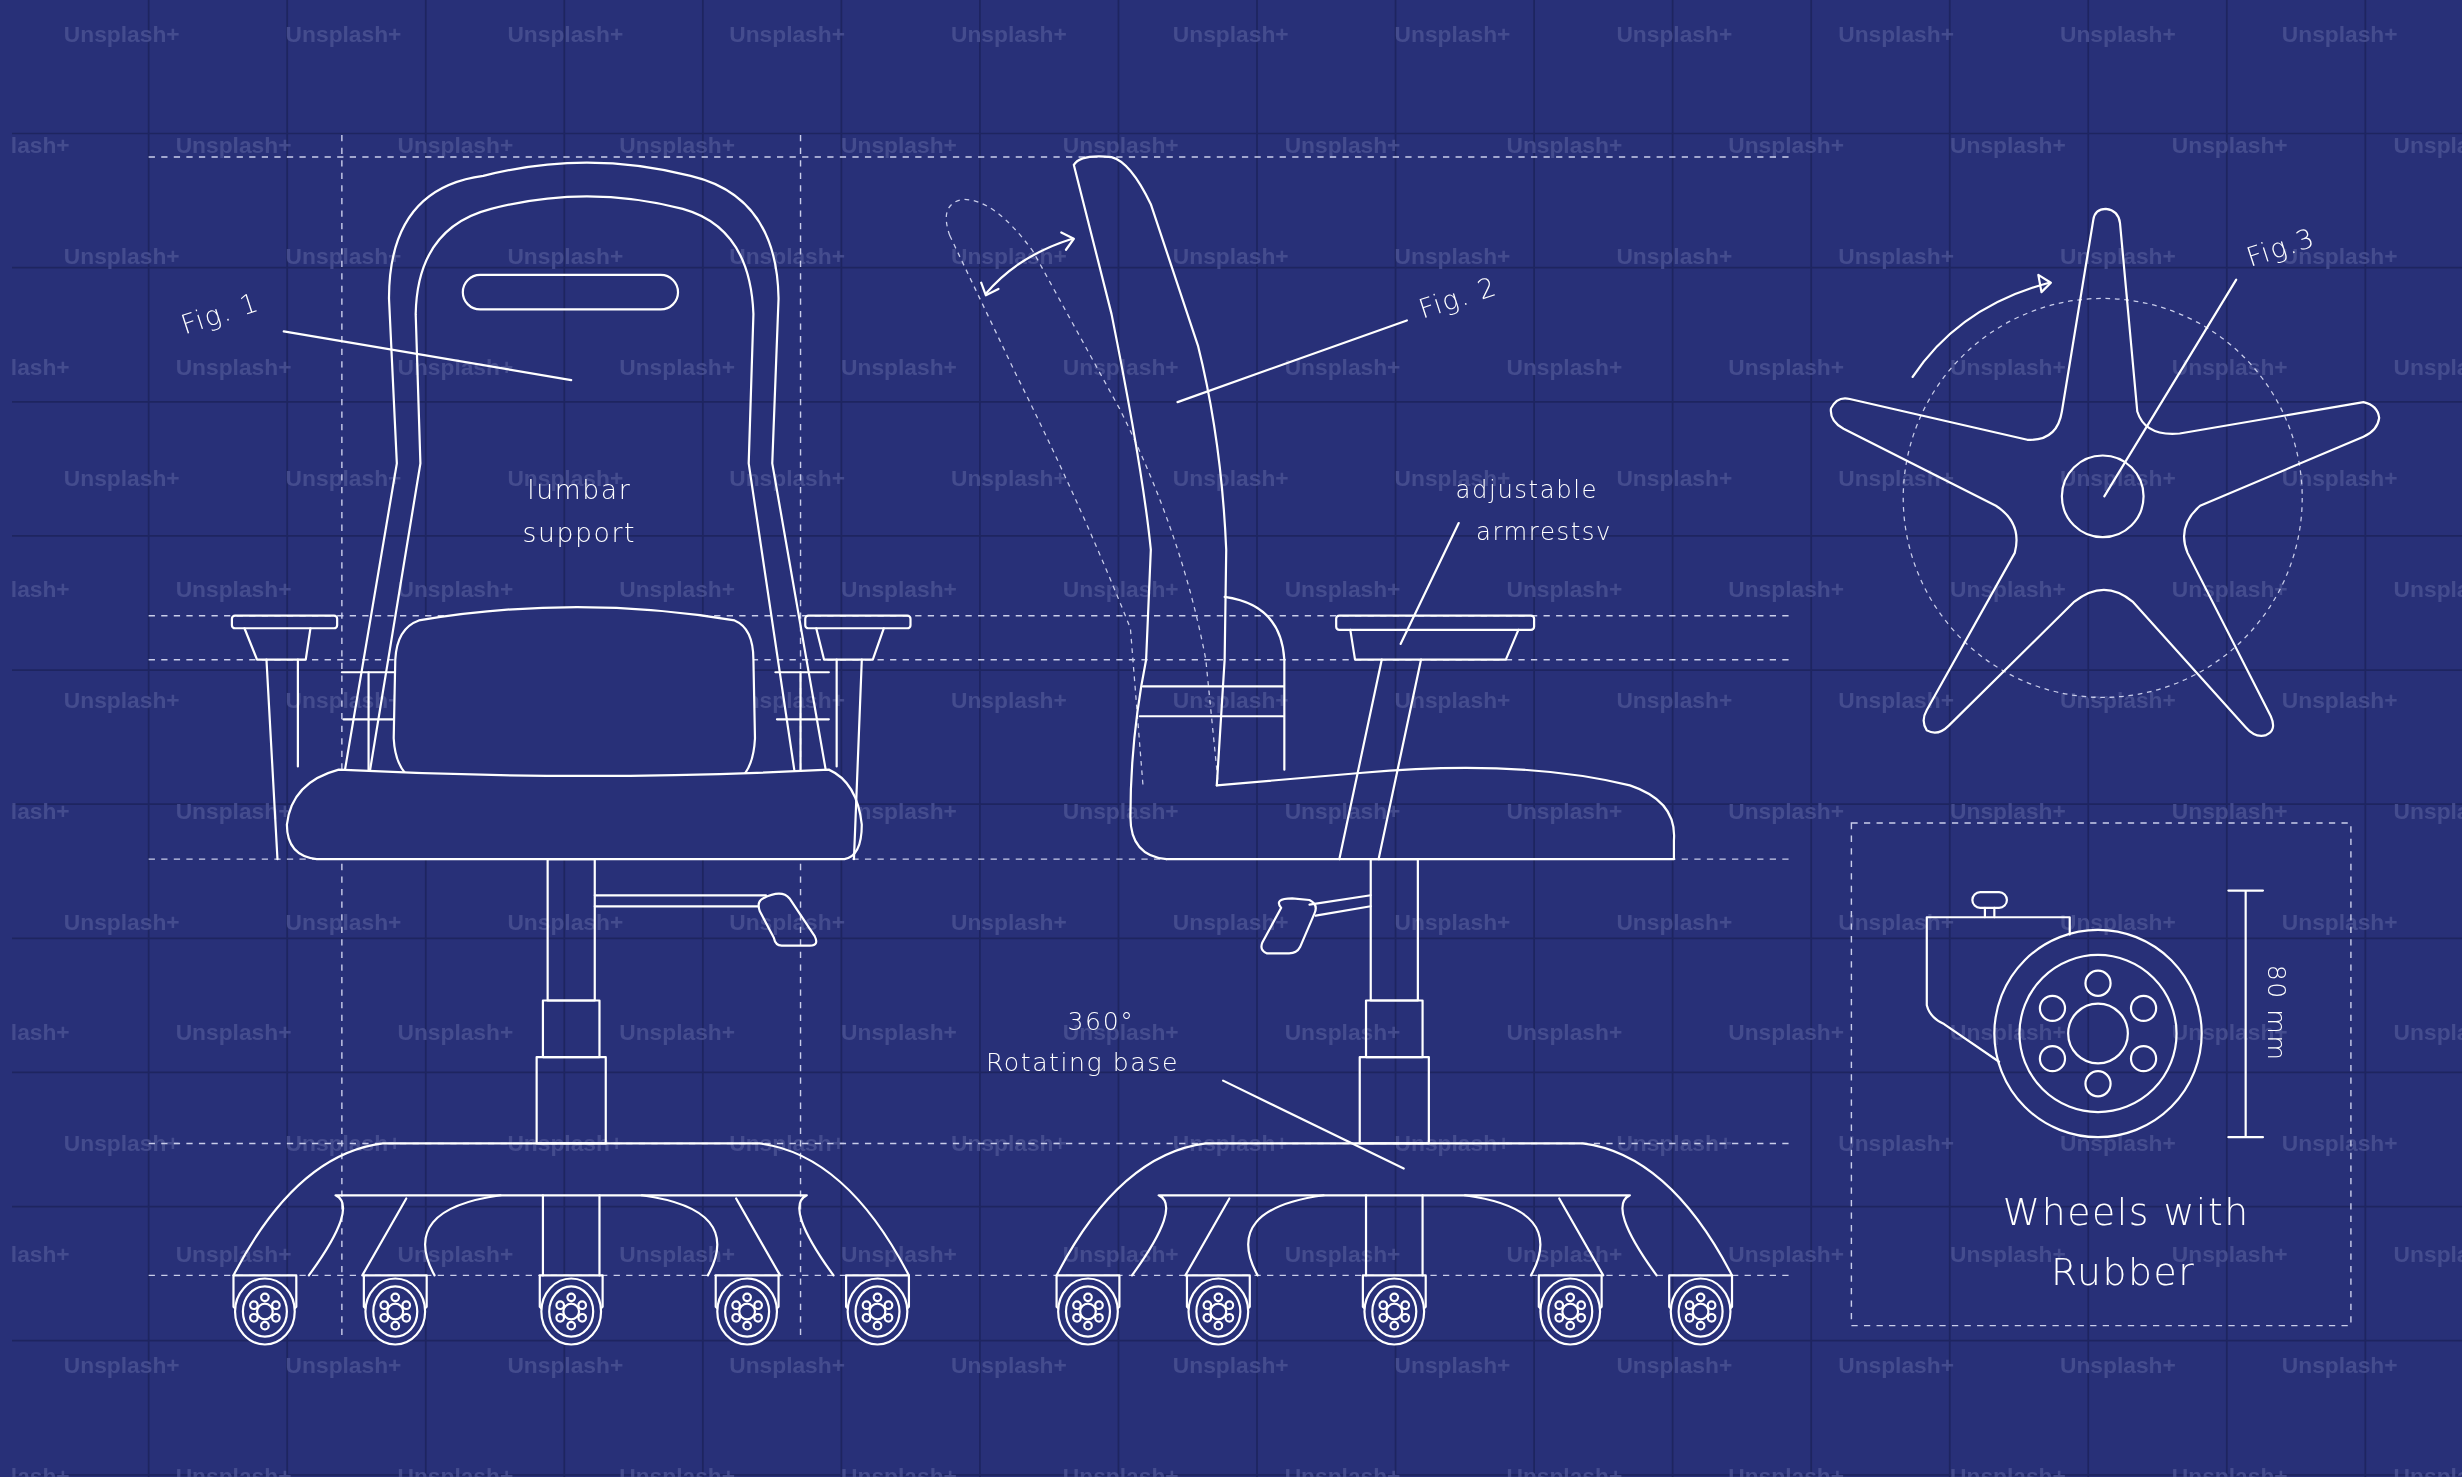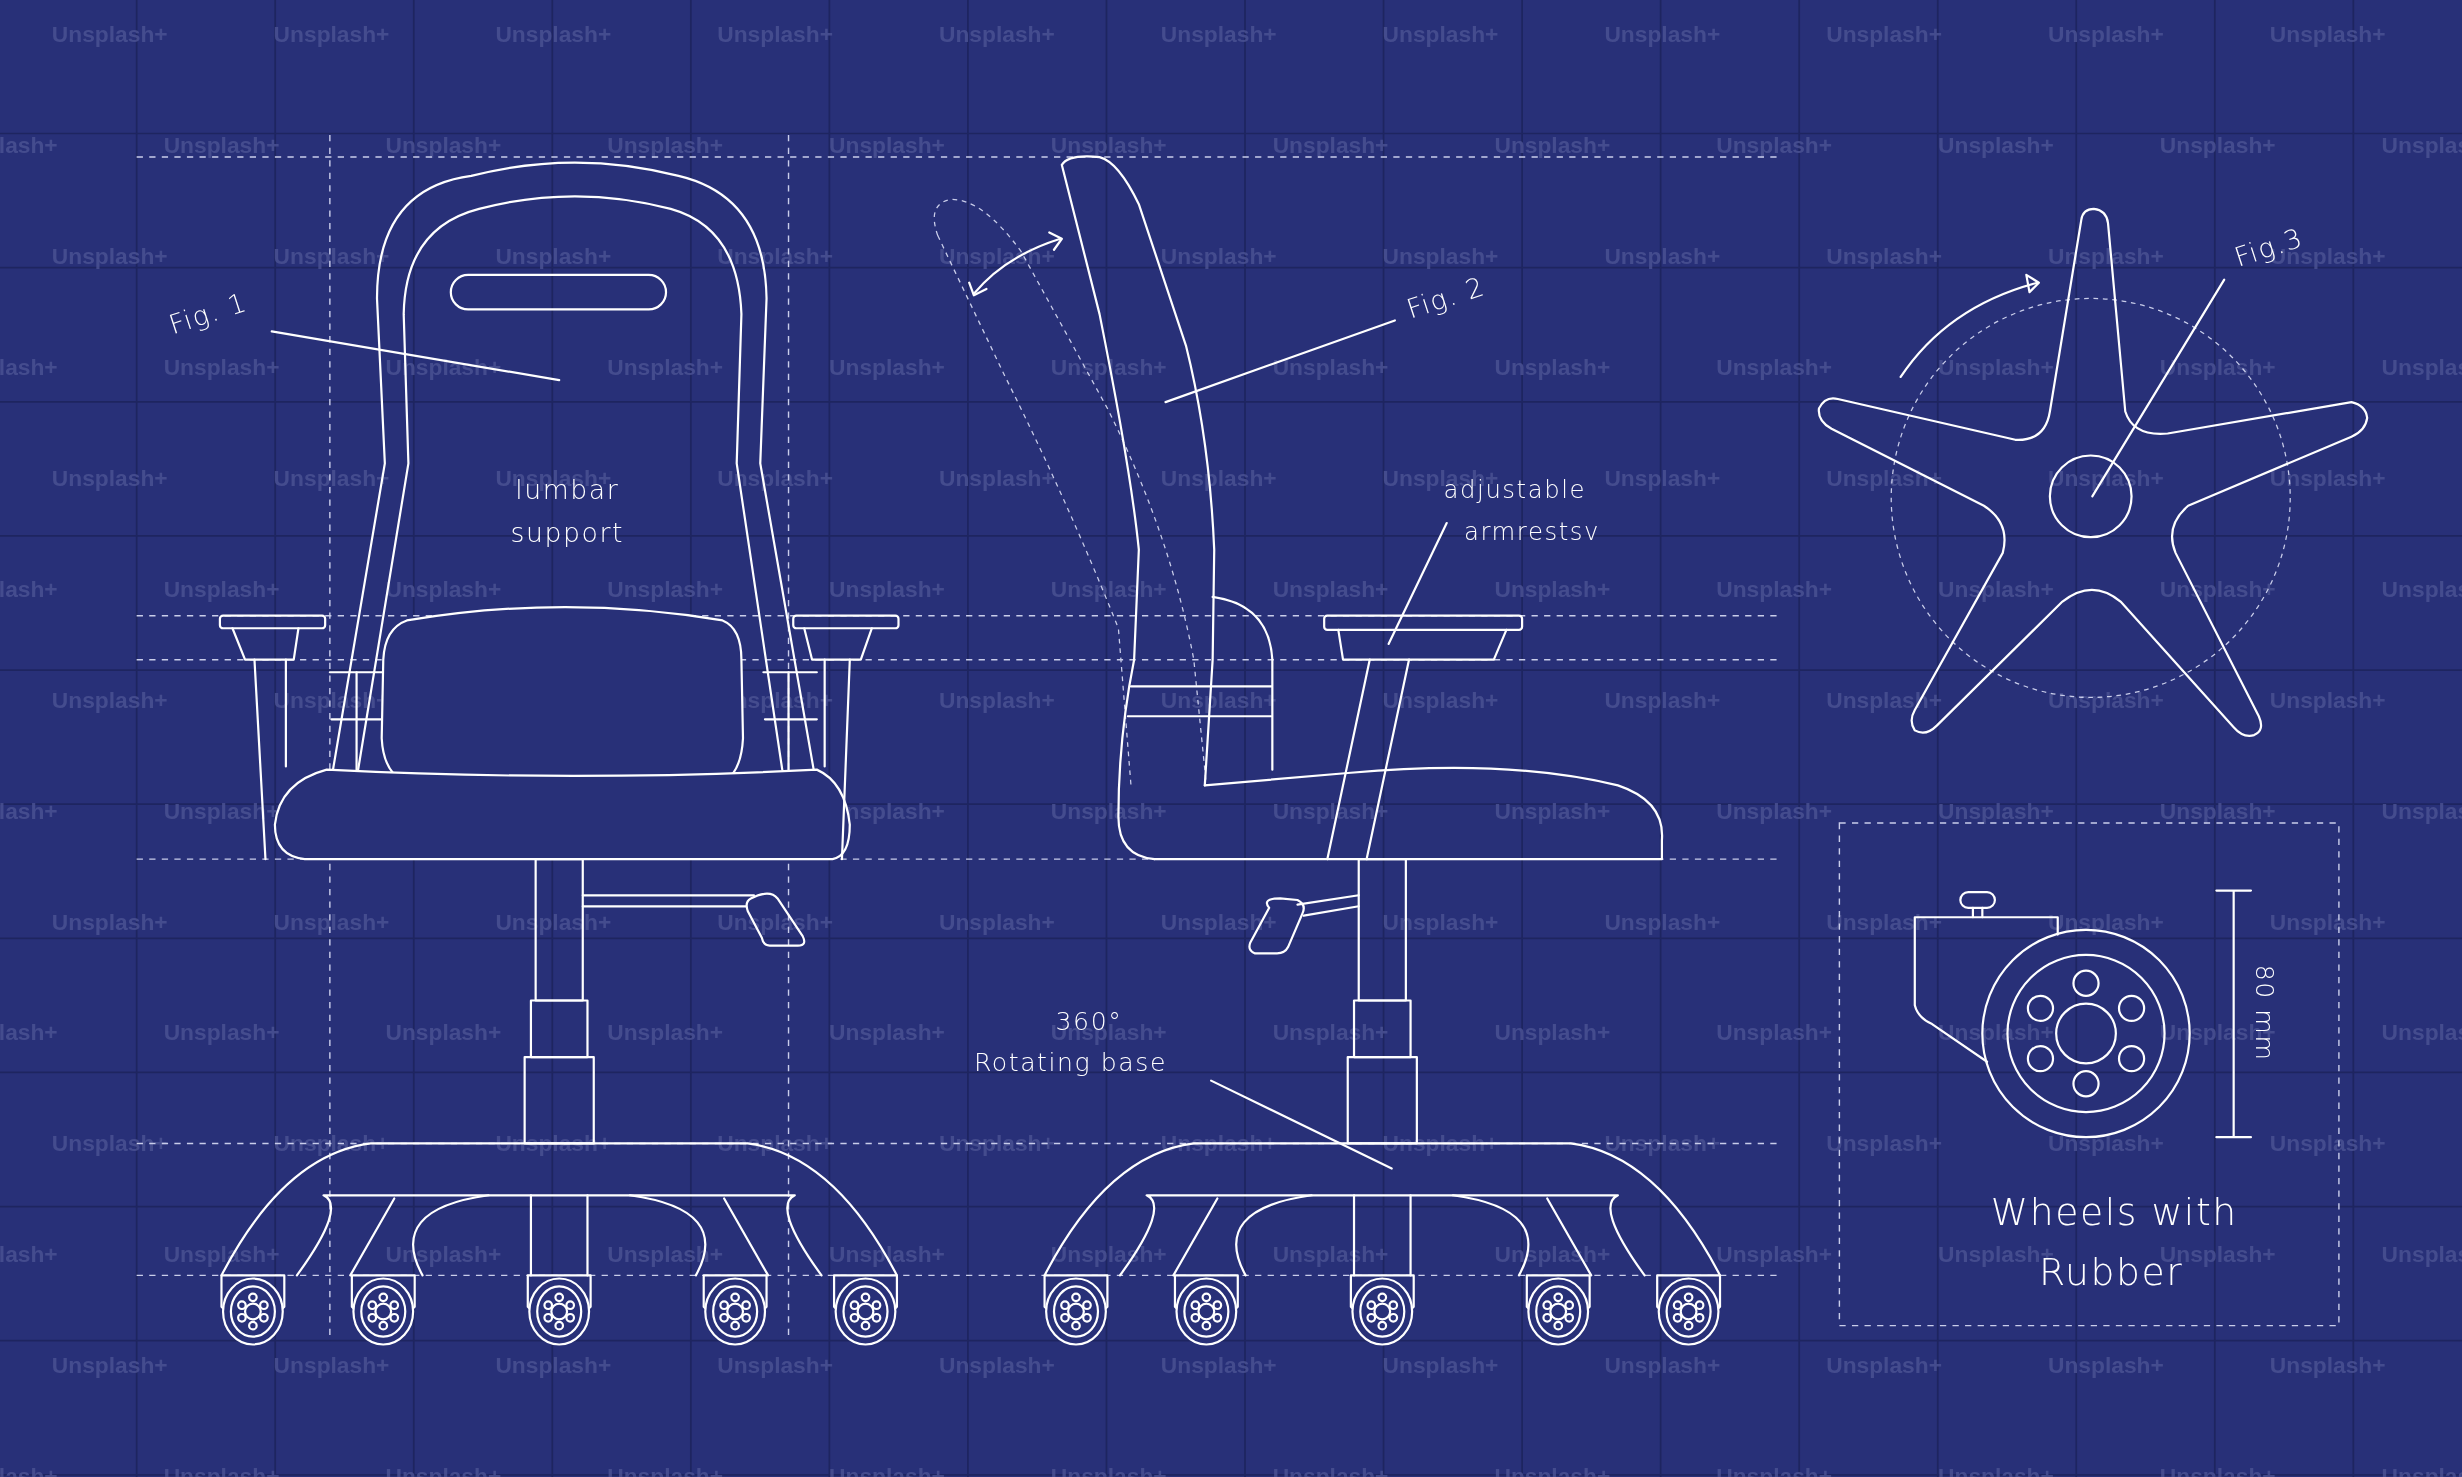--- a/index.html
+++ b/index.html
@@ -1,17 +1,17 @@
 <!DOCTYPE html>
 <html><head>
 <meta charset="utf-8">
 <style>
   html, body { margin: 0; padding: 0; }
   body { width: 2463px; height: 1478px; overflow: hidden; background: #283078; }
-  #canvas { position: absolute; left: 0; top: 0; width: 2095px; height: 1478px; }
+  #canvas { position: absolute; left: 0; top: 0; width: 2095px; height: 1478px; padding-left: 12px; }
   #canvas svg { display: block; width: 2463px; height: 1478px; }
   .grid line { stroke: #1e2560; stroke-width: 1.1; }
   .wm text { fill: #4a5192; font-family: "Liberation Sans", sans-serif; font-size: 14.5px; font-weight: 700; opacity: 0.85; }
   .dash { stroke: #c9cdea; stroke-width: 0.9; stroke-dasharray: 4 4; fill: none; }
   .dash-fine { stroke: #c9cdea; stroke-width: 0.8; stroke-dasharray: 3 3; fill: none; }
   .ln { stroke: #ffffff; stroke-width: 1.4; fill: none; stroke-linejoin: round; stroke-linecap: round; }
   .lnf { stroke: #ffffff; stroke-width: 1.4; fill: #283078; stroke-linejoin: round; }
   .label { fill: #ffffff; font-family: "DejaVu Sans", sans-serif; font-weight: 300; letter-spacing: 1px; }
 </style>
 </head>

